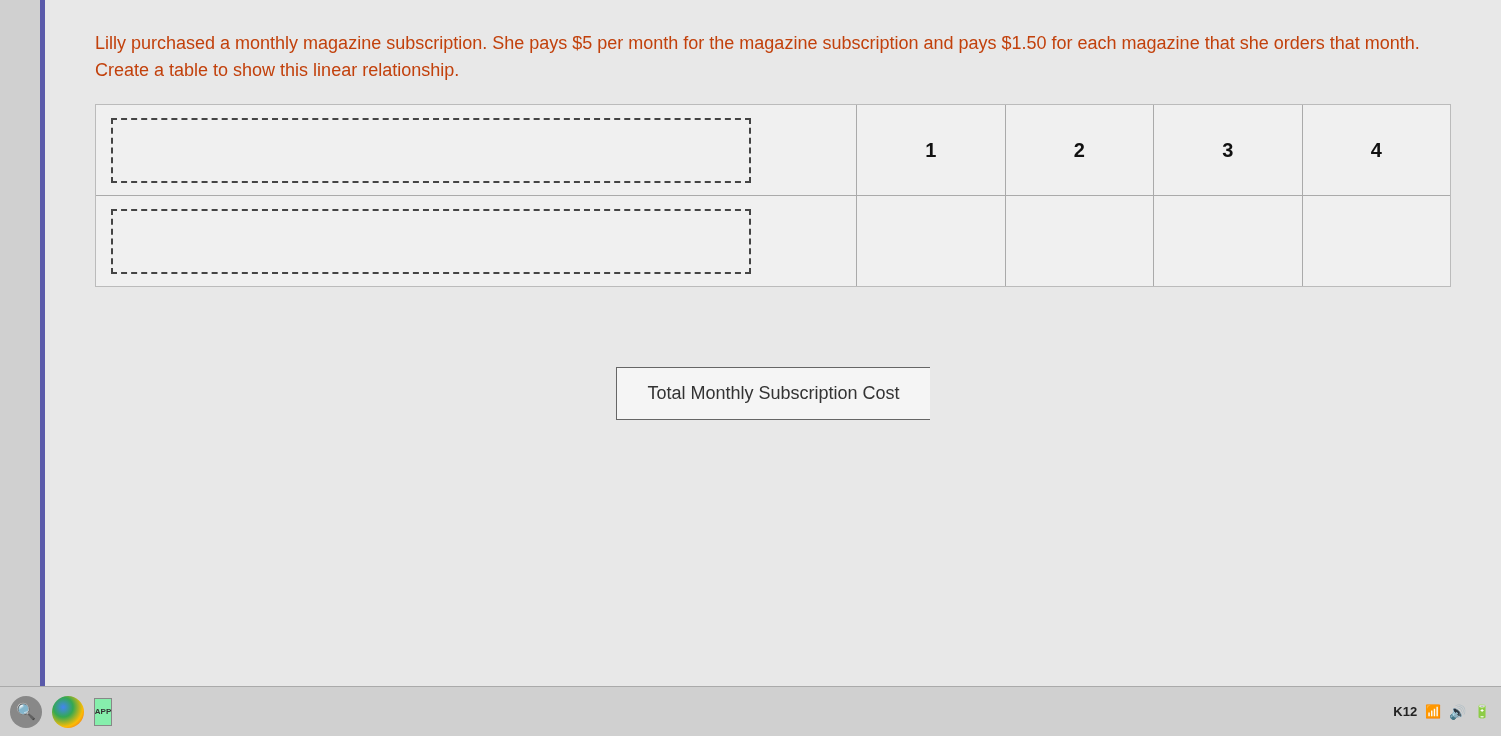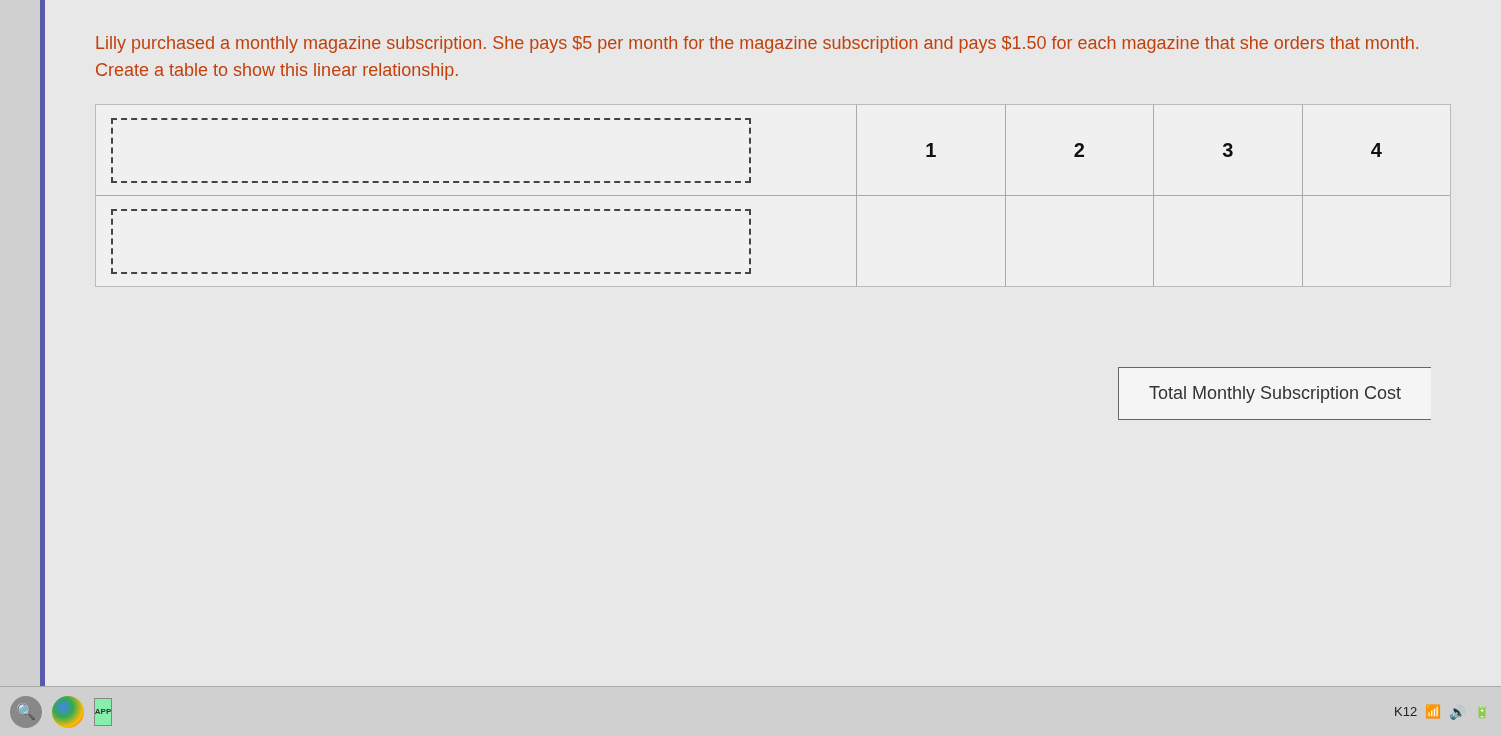--- a/index.html
+++ b/index.html
@@ -94,21 +94,21 @@
       color: #111;
       min-height: 90px;
     }
 
     .number-cell:first-child {
       border-left: none;
     }
 
     .answer-area {
       display: flex;
-      justify-content: flex-end;
+      justify-content: center;
       gap: 0;
       margin-top: 60px;
       padding: 20px;
     }
 
     .answer-chip {
       border: 1px solid #666;
       background-color: #f5f5f5;
       padding: 15px 30px;
       font-size: 18px;
@@ -172,21 +172,21 @@
       cursor: pointer;
       display: flex;
       align-items: center;
       justify-content: center;
       font-size: 9px;
       color: #333;
     }
 
     .k12-label {
       font-size: 13px;
-      font-weight: normal;
+      font-weight: bold;
     }
 
     .volume-icon {
       font-size: 14px;
     }
   </style>
 </head>
 <body>
 
 <div class="main-content">

